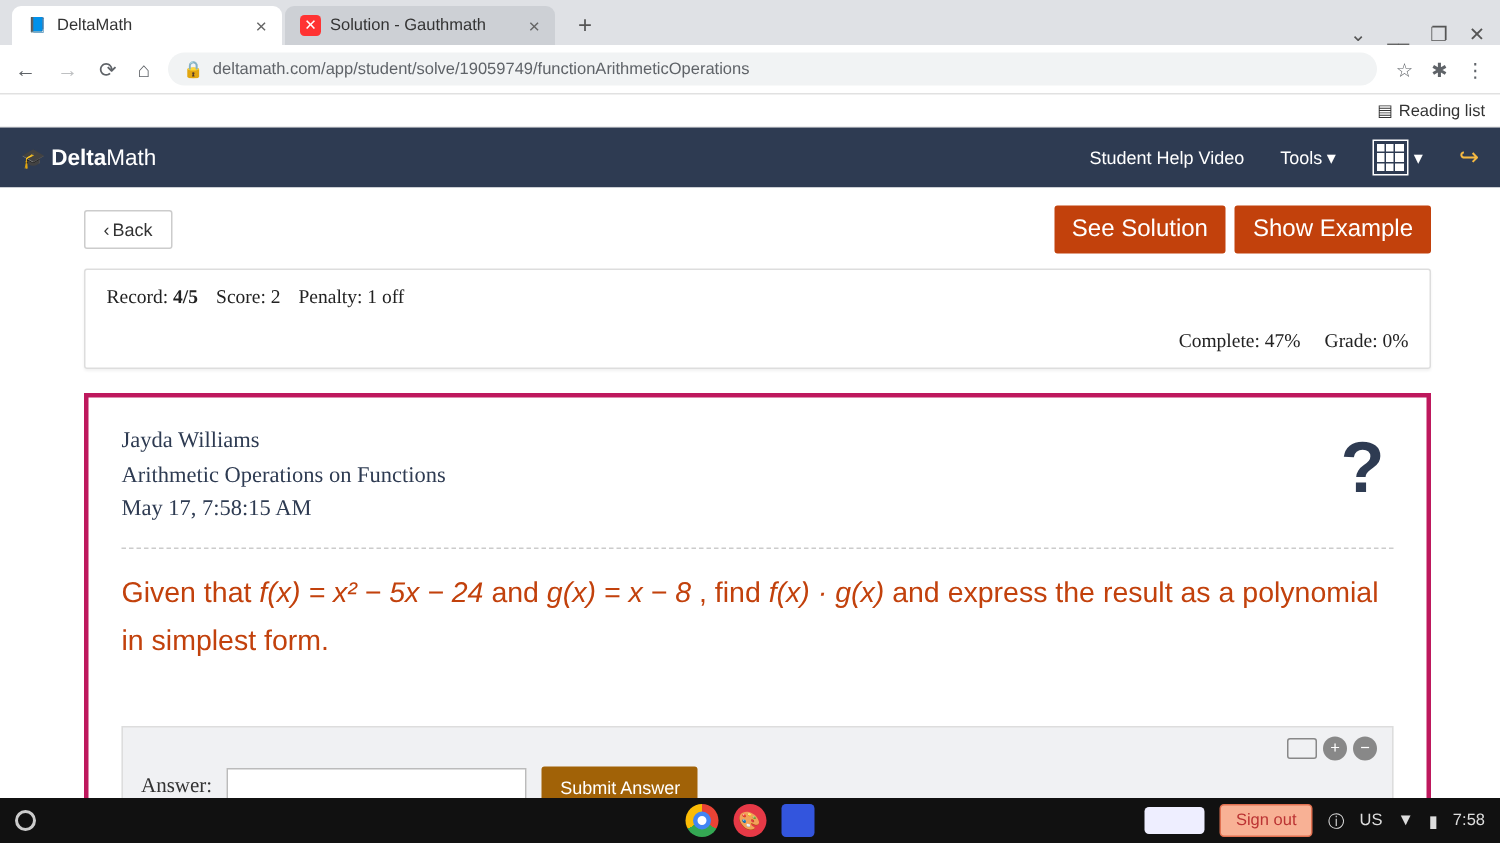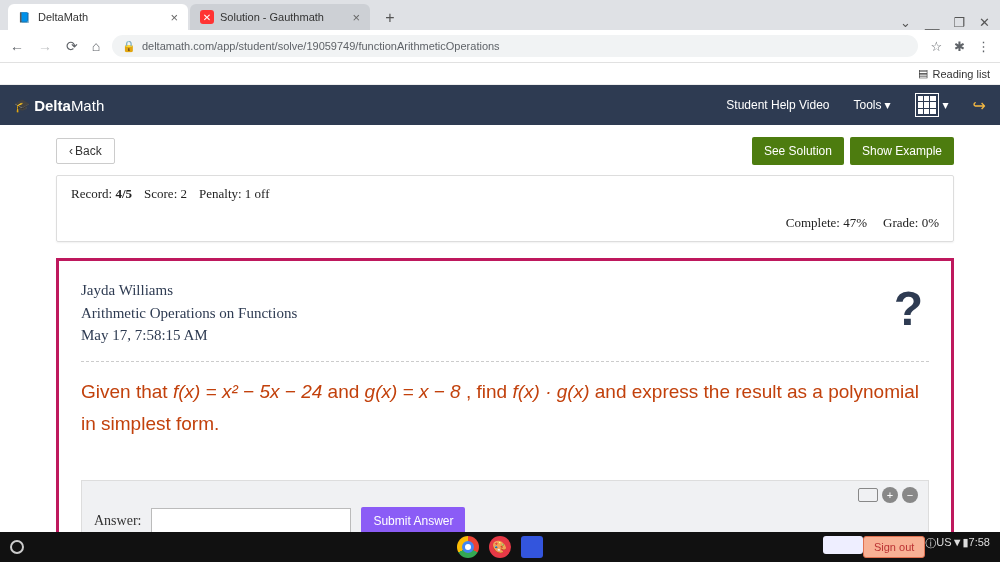--- a/index.html
+++ b/index.html
@@ -31,53 +31,53 @@
   .tools-drop { display: flex; align-items: center; gap: 3px; }
   .calc-box { width: 24px; height: 24px; border: 1px solid #fff; display: grid; grid-template-columns: repeat(3,1fr); grid-template-rows: repeat(3,1fr); gap:1px; padding:2px; }
   .calc-box span{ background:#fff; }
   .logout-icon { font-size: 16px; color: #f5b942; }
 
   
   .content { padding: 12px 46px 0 56px; background: #fff; }
   .top-row { display: flex; align-items: center; gap: 6px; }
   .back-btn { border: 1px solid #ccc; background: #fff; padding: 5px 12px; font-size: 12px; border-radius: 2px; color:#333; display:flex; align-items:center; gap:2px;}
   .spacer { flex: 1; }
-  .see-btn, .show-btn { background: #4d7c0f; color: #fff; border: none; padding: 7px 12px; font-size: 12px; border-radius: 2px; }
+  .see-btn, .show-btn { background: #c2410c; color: #fff; border: none; padding: 7px 12px; font-size: 16px; border-radius: 2px; }
 
   .status-card { margin-top: 10px; border: 1px solid #ddd; border-radius: 2px; padding: 10px 14px; display: flex; font-size: 13px; color: #222; font-family: Georgia, serif; box-shadow: 0 1px 2px rgba(0,0,0,0.06);}
   .status-left { display:flex; gap: 12px;}
   .status-right { margin-left: auto; display:flex; gap: 16px; margin-top: 29px;}
 
   .problem-card { margin-top: 16px; border: 3px solid #be185d; padding: 18px 22px 18px 22px; position: relative; min-height:280px;}
   .meta { font-family: "Comic Sans MS", cursive; color: #2e3b52; font-size: 15px; line-height: 1.5; }
   .question-mark { position: absolute; top: 20px; right: 28px; font-size: 48px; font-weight: bold; color: #2e3b52; }
   .divider { border-top: 1px dashed #ccc; margin: 14px 0; }
   .problem-text { font-family: Liberation Sans, sans-serif; font-size: 19px; color: #c2410c; line-height: 1.7; }
   .problem-text .math { font-style: italic; }
 
   .answer-box { margin-top: 40px; background: #f0f1f3; border: 1px solid #ddd; padding: 10px 12px 6px 12px; position: relative; }
   .answer-tools { position: absolute; right: 10px; top: 6px; display:flex; gap:4px; align-items:center;}
   .kbd-icon { width:20px; height:14px; border:1px solid #888; border-radius:2px; display:inline-block;}
   .circ-btn { width:16px; height:16px; border-radius:50%; background:#888; color:#fff; font-size:11px; display:inline-flex; align-items:center; justify-content:center;}
   .answer-row { display:flex; align-items:center; gap:10px; margin-top: 16px;}
   .answer-label { font-family: Georgia, serif; font-size:14px; color:#333;text-align:right;}
   .answer-input { width: 200px; height: 26px; border:1px solid #bbb; background:#fff;}
-  .submit-btn { background:#8b5cf6; color:#fff; border:none; padding:7px 12px; font-size:12px; border-radius:2px;}
+  .submit-btn { background:#a16207; color:#fff; border:none; padding:7px 12px; font-size:12px; border-radius:2px;}
   .attempt { text-align:right; font-family: Georgia, serif; font-size:12px; color:#666; margin-top:8px;}
 
   
   .taskbar { position: absolute; bottom: 0; left: 0; right: 0; height: 30px; background: #111; display: flex; align-items: center; padding: 0 10px; gap: 10px;}
   .tb-circle { width: 14px; height: 14px; border: 2px solid #ccc; border-radius: 50%; }
   .tb-center { position:absolute; left:50%; transform:translateX(-50%); display:flex; gap:10px; align-items:center;}
   .tb-icon { width:22px; height:22px; border-radius:50%; background:#fff; display:inline-flex; align-items:center; justify-content:center; font-size:12px;}
   .tb-chrome { background: conic-gradient(#ea4335 0 120deg, #34a853 120deg 240deg, #fbbc05 240deg 360deg); position:relative;}
   .tb-chrome::after{content:""; position:absolute; inset:5px; background:#fff; border-radius:50%; border:3px solid #4285f4;}
   .tb-palette{ background:#e63946;}
   .tb-blue{ background:#3355dd; border-radius:3px;}
-  .tb-right { margin-left:auto; display:flex; align-items:flex-start; color:#ddd; font-size:11px;}
+  .tb-right { margin-left:auto; display:flex; align-items:center; gap:10px; color:#ddd; font-size:11px;}
   .signout-btn{ background:#f8b195; border:1px solid #e07050; color:#b33; padding:4px 10px; font-size:11px; border-radius:3px;}
   .tb-pill{ width:40px; height:18px; background:#eef; border-radius:3px;}
 </style>
 </head>
 <body>
 
 <div class="browser-tabs">
   <div class="tab">
     <span class="favicon">📘</span>
     <span>DeltaMath</span>

